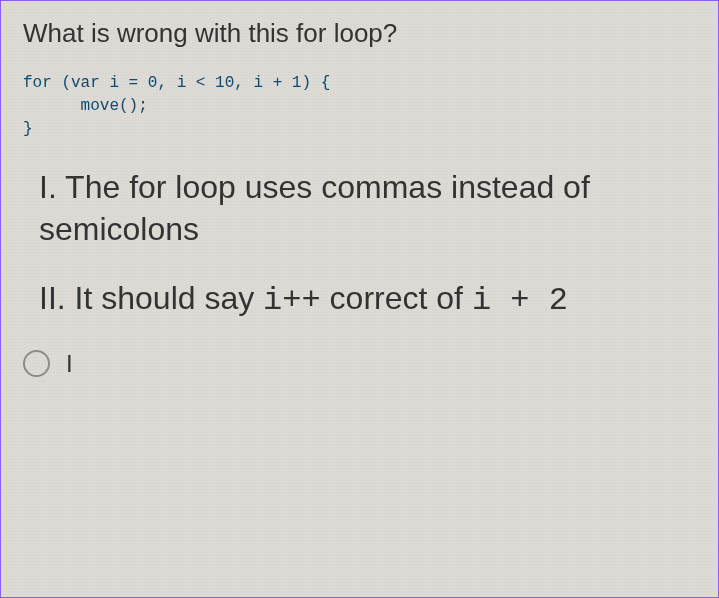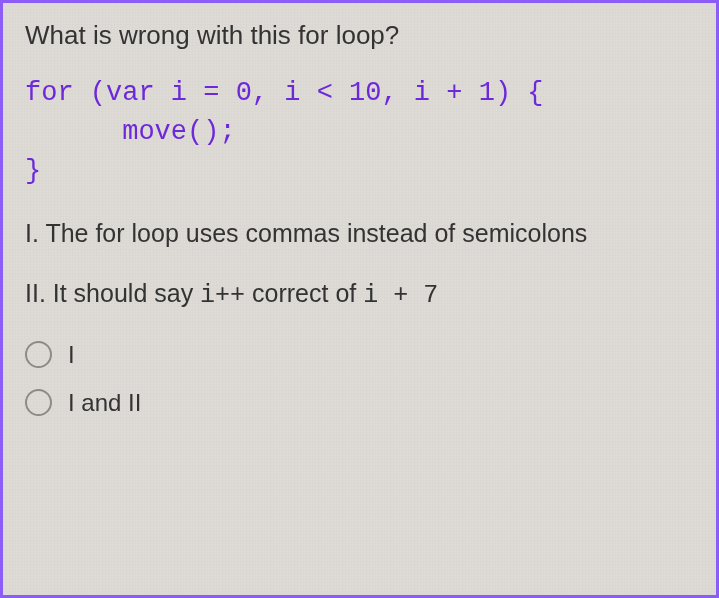--- a/index.html
+++ b/index.html
@@ -23,41 +23,41 @@
     background:
       repeating-linear-gradient(0deg, rgba(0,0,0,0.012) 0 1px, transparent 1px 3px),
       repeating-linear-gradient(90deg, rgba(0,0,0,0.012) 0 1px, transparent 1px 3px);
     pointer-events: none;
   }
   .container {
     position: relative;
     width: 100%;
     height: 100%;
     box-sizing: border-box;
-    border: 3px solid #8b5cf6;
+    border: 1px solid #8b5cf6;
     padding: 16px 22px 10px 22px;
   }
   .question {
     font-size: 26px;
     line-height: 1.25;
     margin: 0 0 22px 0;
     color: #333;
   }
   pre.code {
     margin: 0 0 26px 0;
     font-family: "Courier New", Courier, monospace;
-    font-size: 27px;
+    font-size: 16px;
     line-height: 1.45;
     white-space: pre;
-    color: #6d28d9;
+    color: #0c4a6e;
   }
   .statement {
-    font-size: 25px;
+    font-size: 32px;
     line-height: 1.3;
-    margin: 0 0 28px 0;
+    margin: 0 0 28px 16px;
     color: #333;
   }
   .statement .mono {
     font-family: "Courier New", Courier, monospace;
   }
   .options {
     margin-top: 6px;
   }
   .option {
     display: flex;
@@ -87,32 +87,28 @@
 
   <p class="question">What is wrong with this for loop?</p>
 
   <pre class="code">for (var i = 0, i &lt; 10, i + 1) {
       move();
 }</pre>
 
   <p class="statement">I. The for loop uses commas instead of semicolons</p>
 
   <p class="statement">
-    <span>II. It should say </span><span class="mono">i++</span><span> correct of </span><span class="mono">i + 7</span>
+    <span>II. It should say </span><span class="mono">i++</span><span> correct of </span><span class="mono">i + 2</span>
   </p>
 
   <div class="options">
 
     <div class="option">
       <span class="radio"></span>
       <span class="option-label">I</span>
     </div>
 
 
-    <div class="option">
-      <span class="radio"></span>
-      <span class="option-label">I and II</span>
-    </div>
 
 
   </div>
 
 </div>
 
 </body></html>

